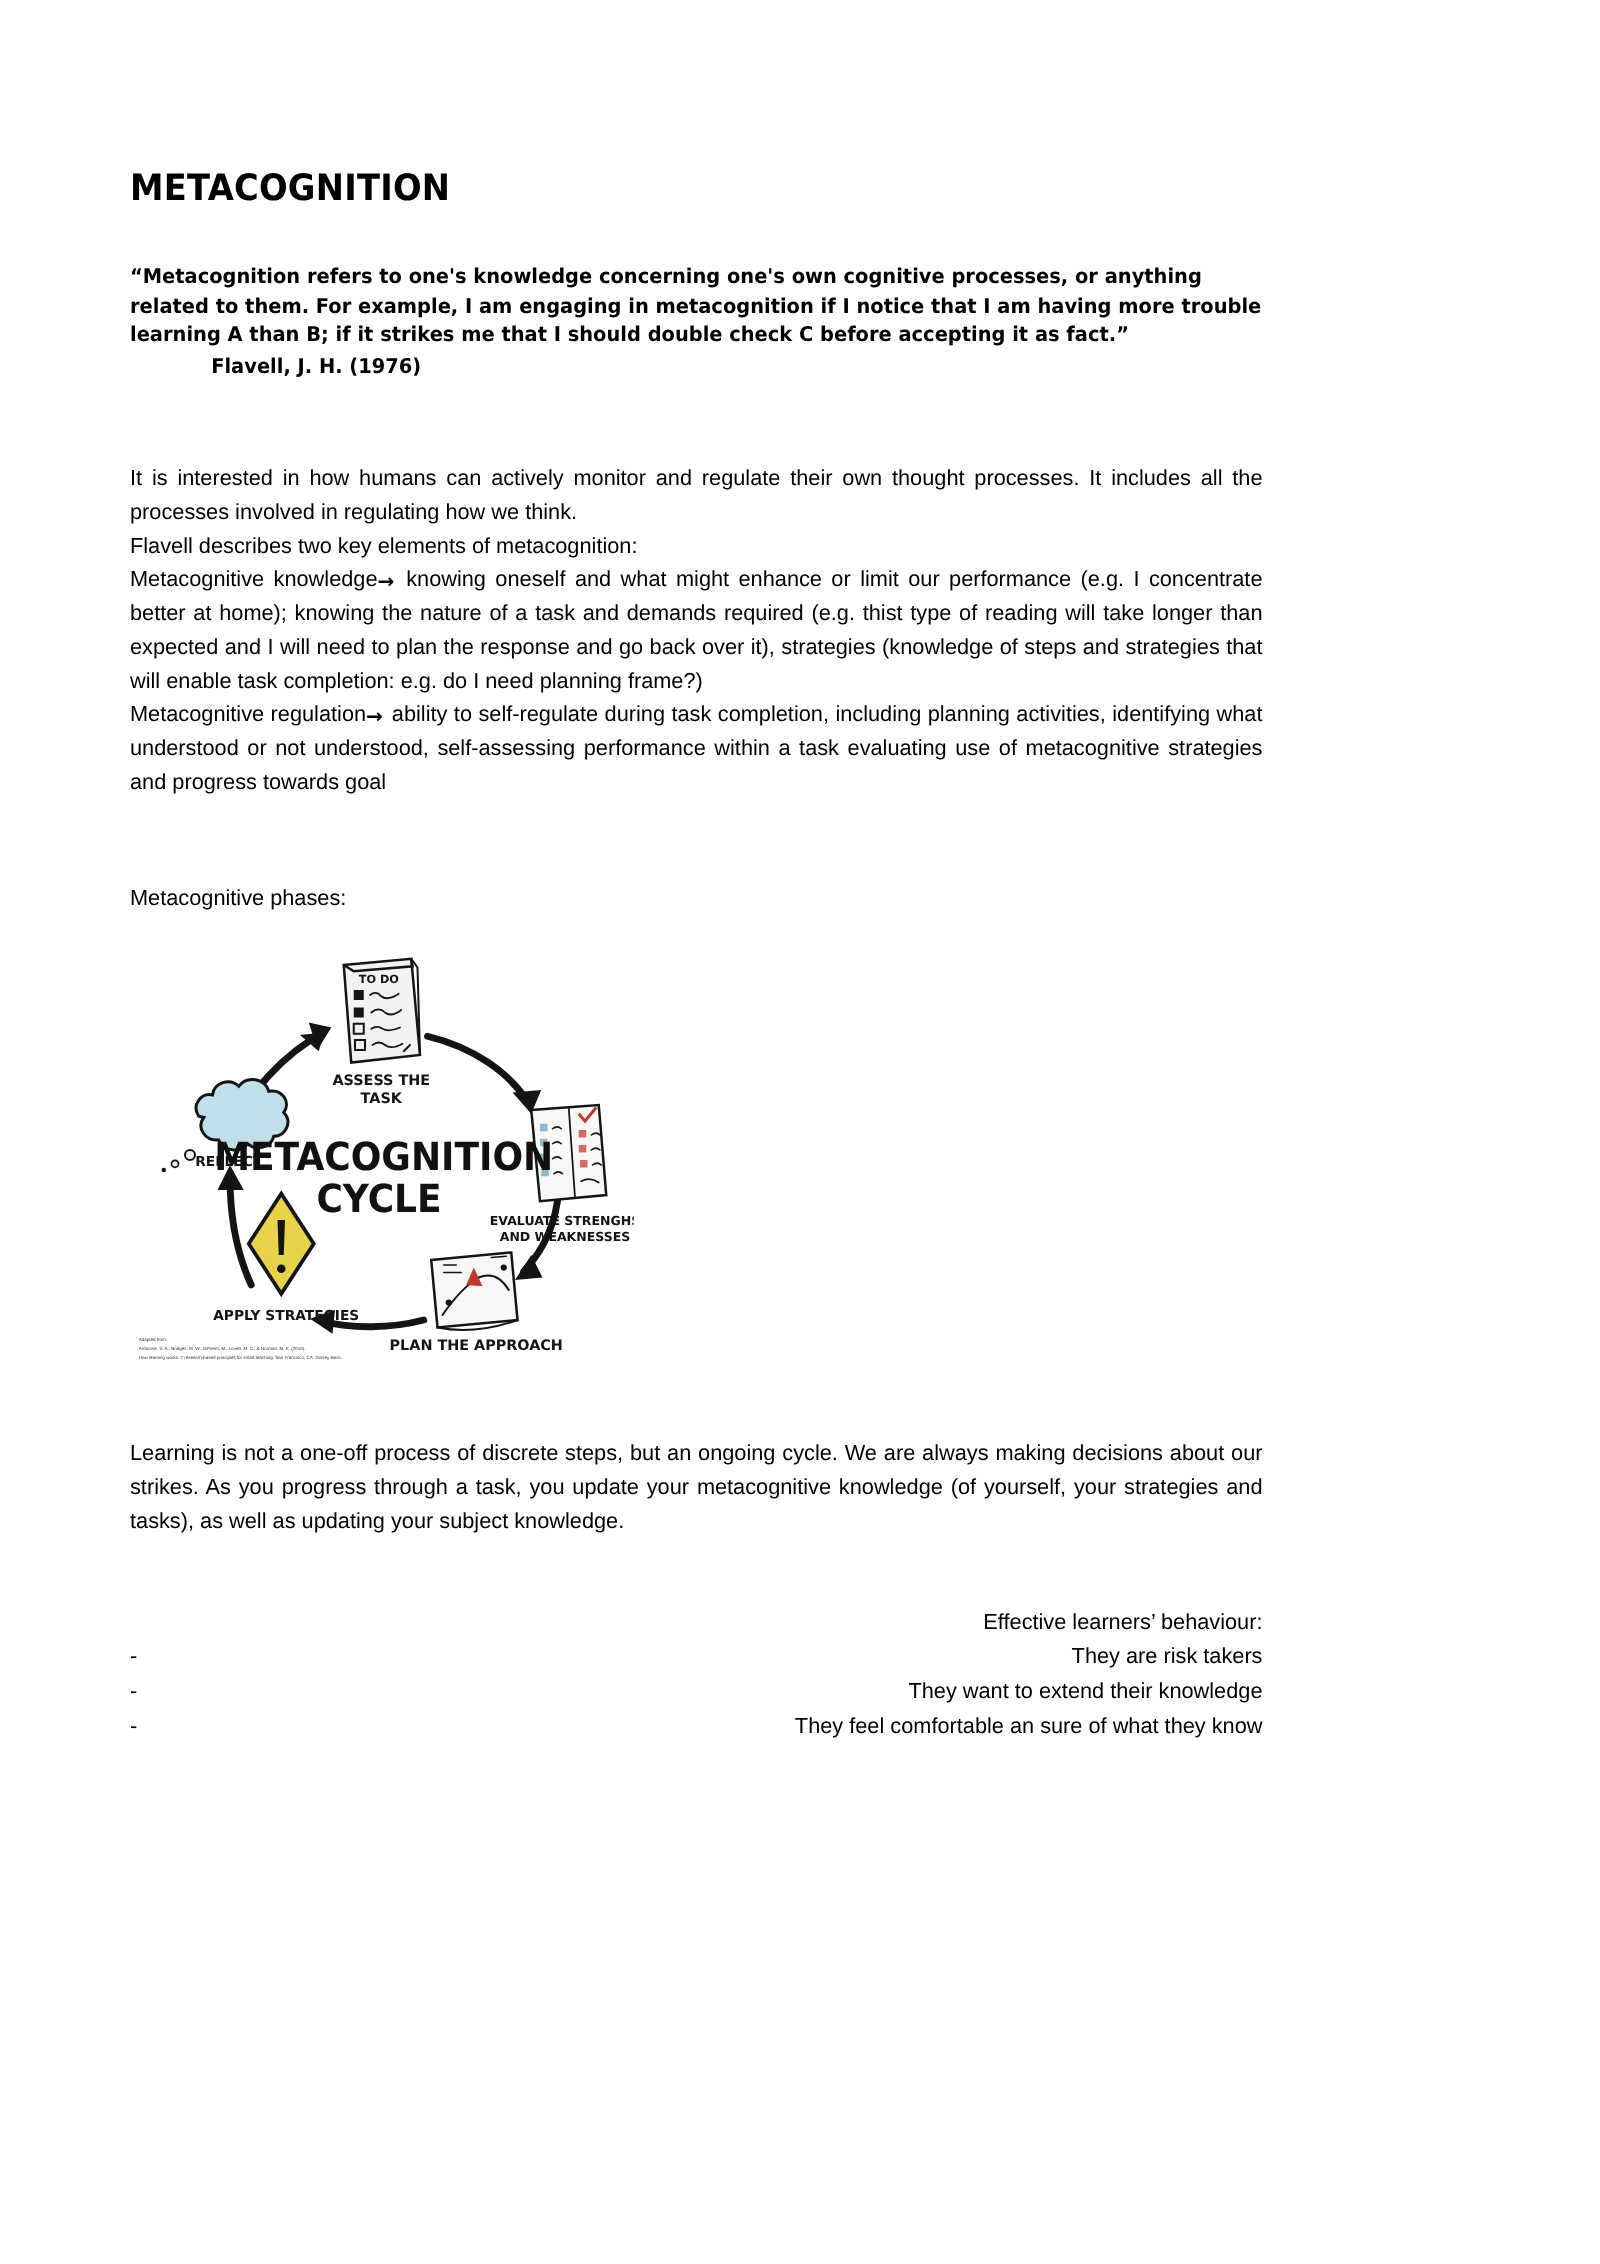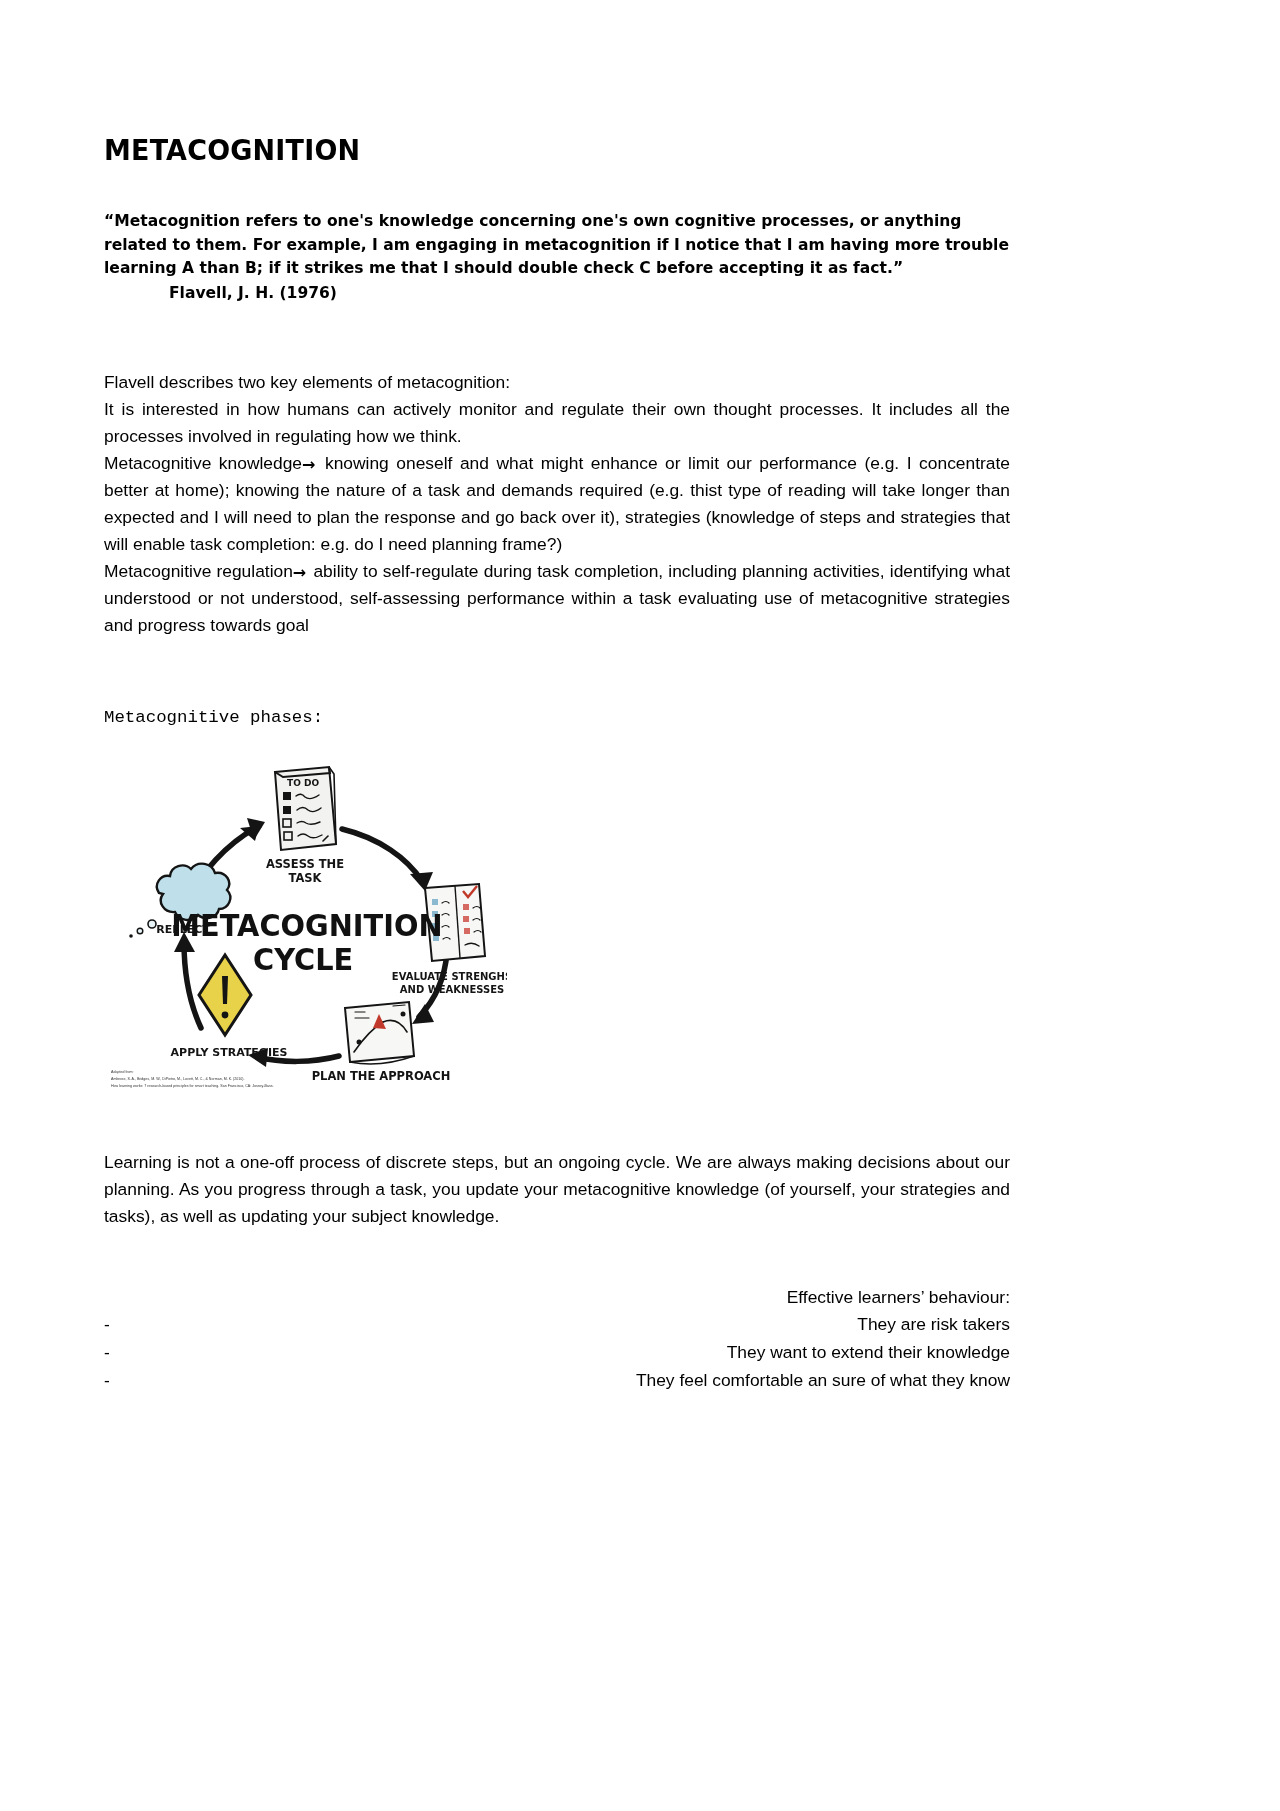--- a/index.html
+++ b/index.html
@@ -85,21 +85,20 @@
     padding: 0 2px 0 0;
     position: relative;
     top: 1px;
   }
 
   .phases-label {
     margin: 0;
     padding-top: 66px;
     font-size: 17.4px;
     line-height: 1.55;
-    font-family: Liberation Mono, monospace;
   }
 
   
   .diagram-wrap {
     position: relative;
     margin-top: 24px;
     width: 400px;
     height: 345px;
     margin-left: 3px;
   }
@@ -132,22 +131,22 @@
   <div class="content">
 
     <h1 class="doc-title">METACOGNITION</h1>
 
     <div class="quote-block">
       <p class="quote-text">“Metacognition refers to one's knowledge concerning one's own cognitive processes, or anything related to them. For example, I am engaging in metacognition if I notice that I am having more trouble learning A than B; if it strikes me that I should double check C before accepting it as fact.”</p>
       <p class="quote-attrib">Flavell, J. H. (1976)</p>
     </div>
 
     <div class="body-block">
+      <p class="body">It is interested in how humans can actively monitor and regulate their own thought processes. It includes all the processes involved in regulating how we think.</p>
       <p class="body nojust">Flavell describes two key elements of metacognition:</p>
-      <p class="body">It is interested in how humans can actively monitor and regulate their own thought processes. It includes all the processes involved in regulating how we think.</p>
 
       <p class="body"><span>Metacognitive knowledge</span><span class="arrow-glyph">→</span><span> knowing oneself and what might enhance or limit our performance (e.g. I concentrate better at home); knowing the nature of a task and demands required (e.g. thist type of reading will take longer than expected and I will need to plan the response and go back over it), strategies (knowledge of steps and strategies that will enable task completion: e.g. do I need planning frame?)</span></p>
 
       <p class="body"><span>Metacognitive regulation</span><span class="arrow-glyph">→</span><span> ability to self-regulate during task completion, including planning activities, identifying what understood or not understood, self-assessing performance within a task evaluating use of metacognitive strategies and progress towards goal</span></p>
 
       <p class="phases-label">Metacognitive phases:</p>
     </div>
 
     <div class="diagram-wrap">
       <svg class="diagram-svg" width="400" height="345" viewBox="0 0 400 345">
@@ -265,21 +264,21 @@
         <text class="hw" x="200" y="180" font-size="31" text-anchor="middle" fill="#111111" transform="scale(0.93,1) translate(15,0)">METACOGNITION</text>
         <text class="hw" x="196" y="214" font-size="31" text-anchor="middle" fill="#111111" transform="scale(0.93,1) translate(15,0)">CYCLE</text>
 
         <text x="4" y="317" font-size="3.6" fill="#333" font-family="Liberation Sans, sans-serif">Adapted from:</text>
         <text x="4" y="324" font-size="3.6" fill="#333" font-family="Liberation Sans, sans-serif">Ambrose, S. A., Bridges, M. W., DiPietro, M., Lovett, M. C., &amp; Norman, M. K. (2010).</text>
         <text x="4" y="331" font-size="3.6" fill="#333" font-family="Liberation Sans, sans-serif">How learning works: 7 research-based principles for smart teaching. San Francisco, CA: Jossey-Bass.</text>
       </svg>
     </div>
 
     <div class="closing-block">
-      <p>Learning is not a one-off process of discrete steps, but an ongoing cycle. We are always making decisions about our planning. As you progress through a task, you update your metacognitive knowledge (of yourself, your strategies and tasks), as well as updating your subject knowledge.</p>
+      <p>Learning is not a one-off process of discrete steps, but an ongoing cycle. We are always making decisions about our strikes. As you progress through a task, you update your metacognitive knowledge (of yourself, your strategies and tasks), as well as updating your subject knowledge.</p>
       <div class="spacer-line"></div>
       <div class="spacer-line"></div>
 
       <div class="list-block">
         <p style="margin:0;text-align:right;">Effective learners’ behaviour:</p>
 
         <div class="list-row">
           <span class="list-dash">-</span>
           <span class="list-text">They are risk takers</span>
         </div>

